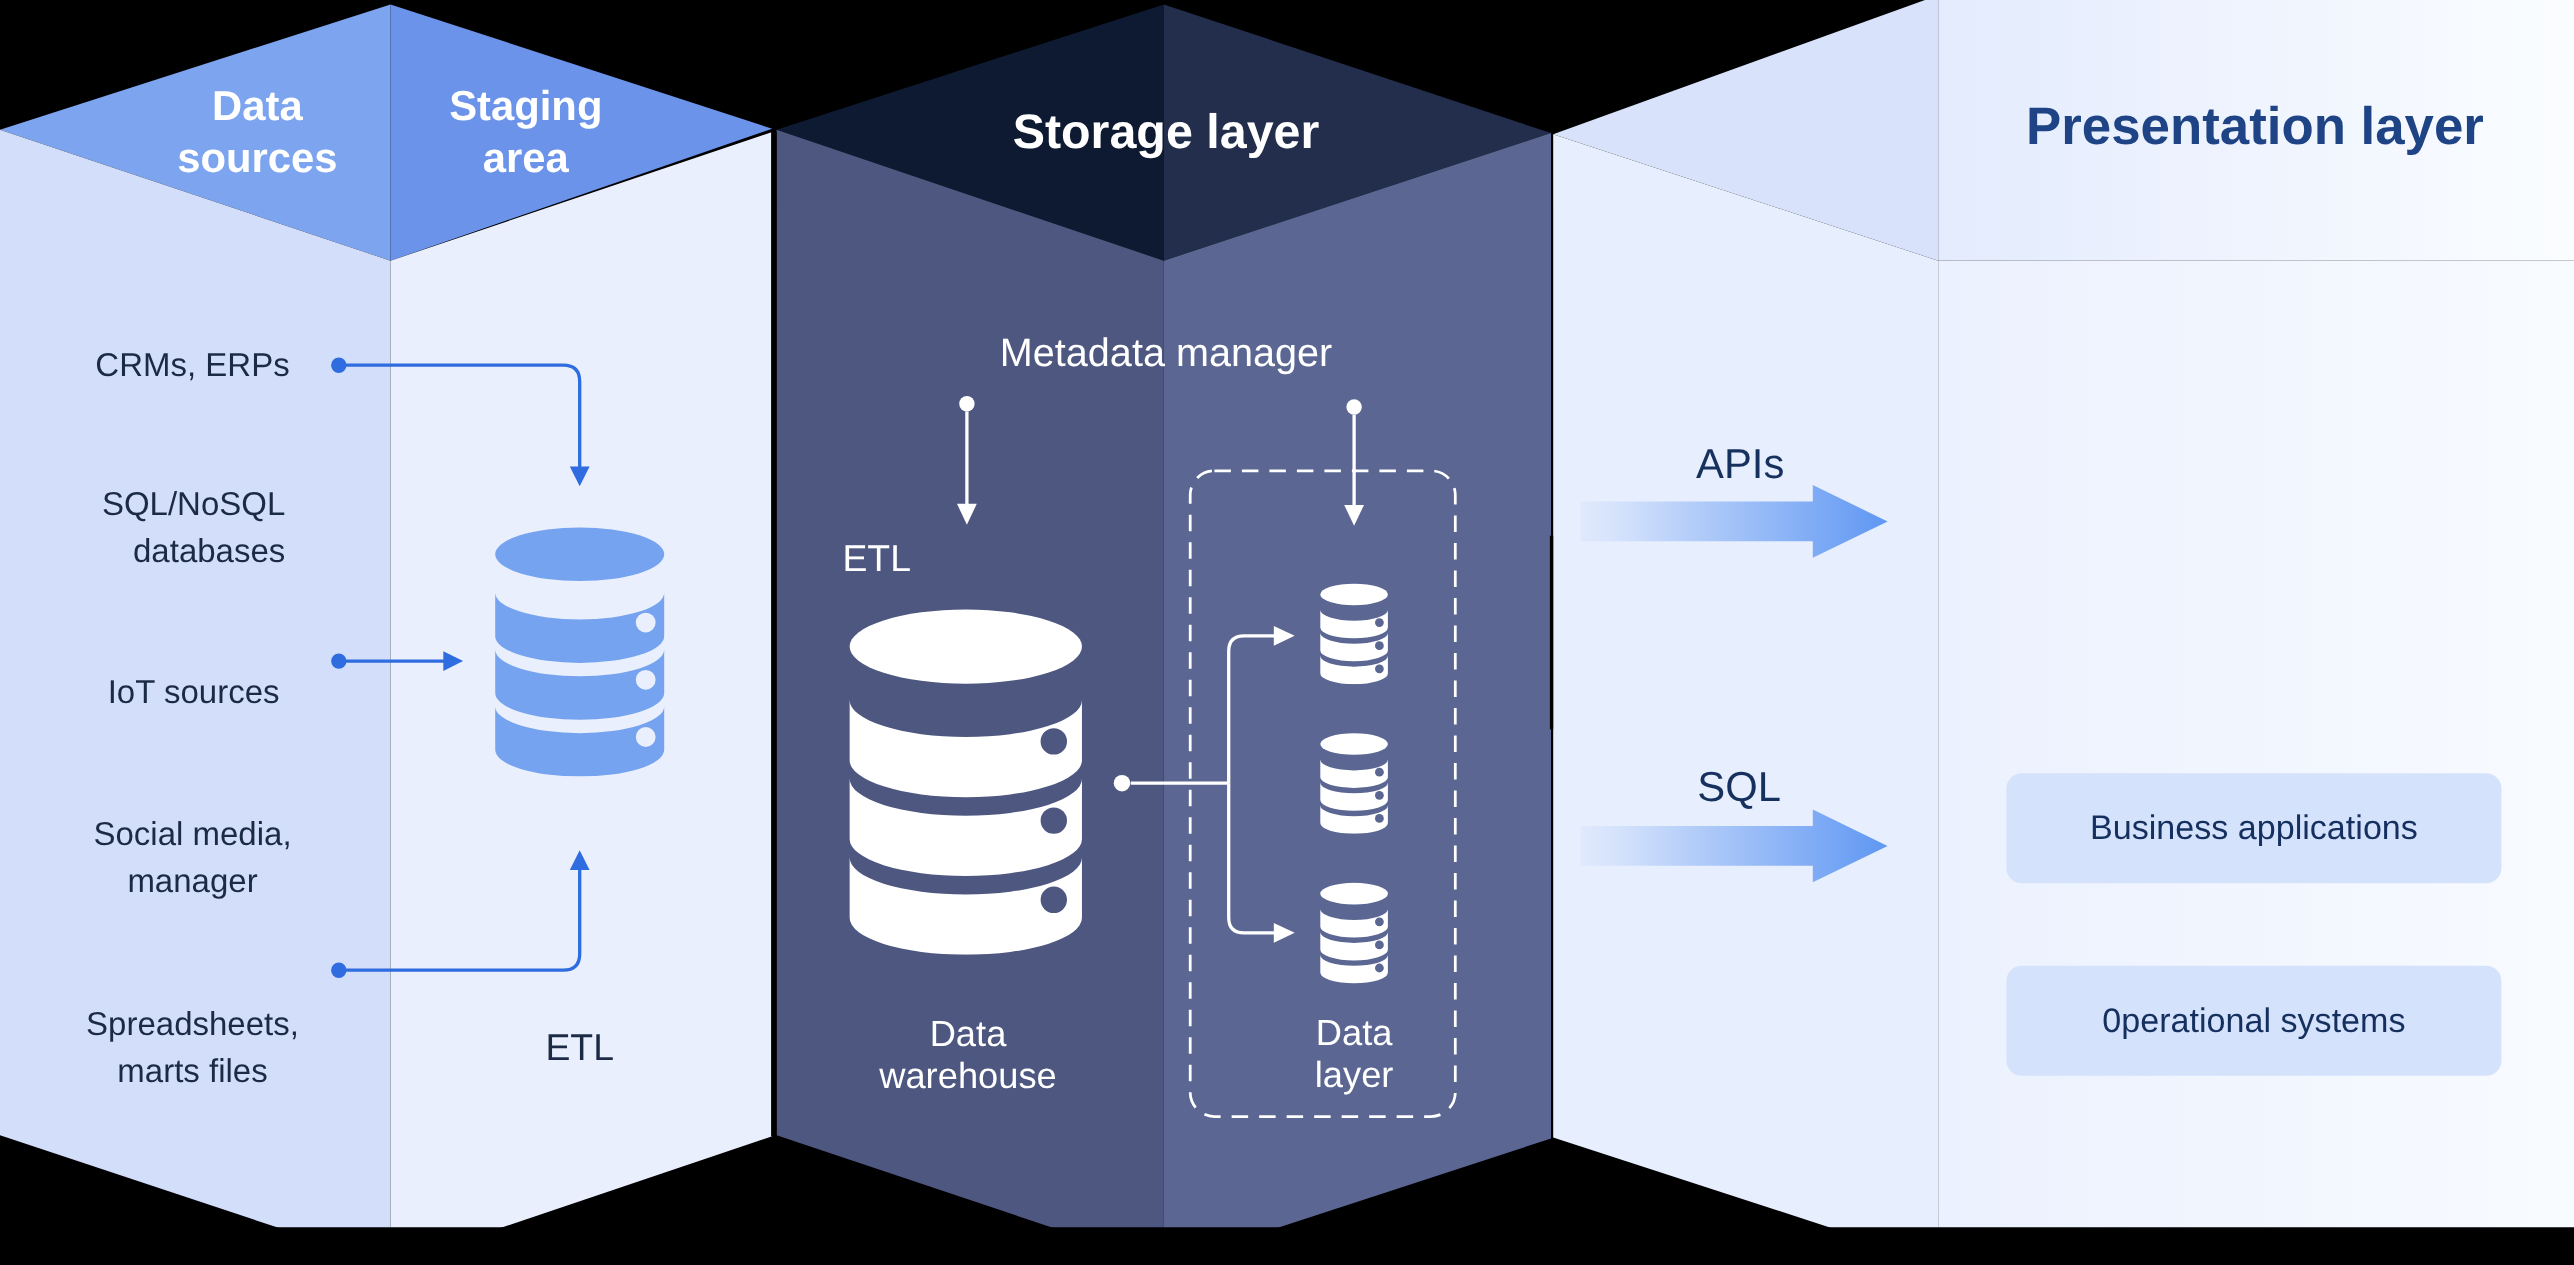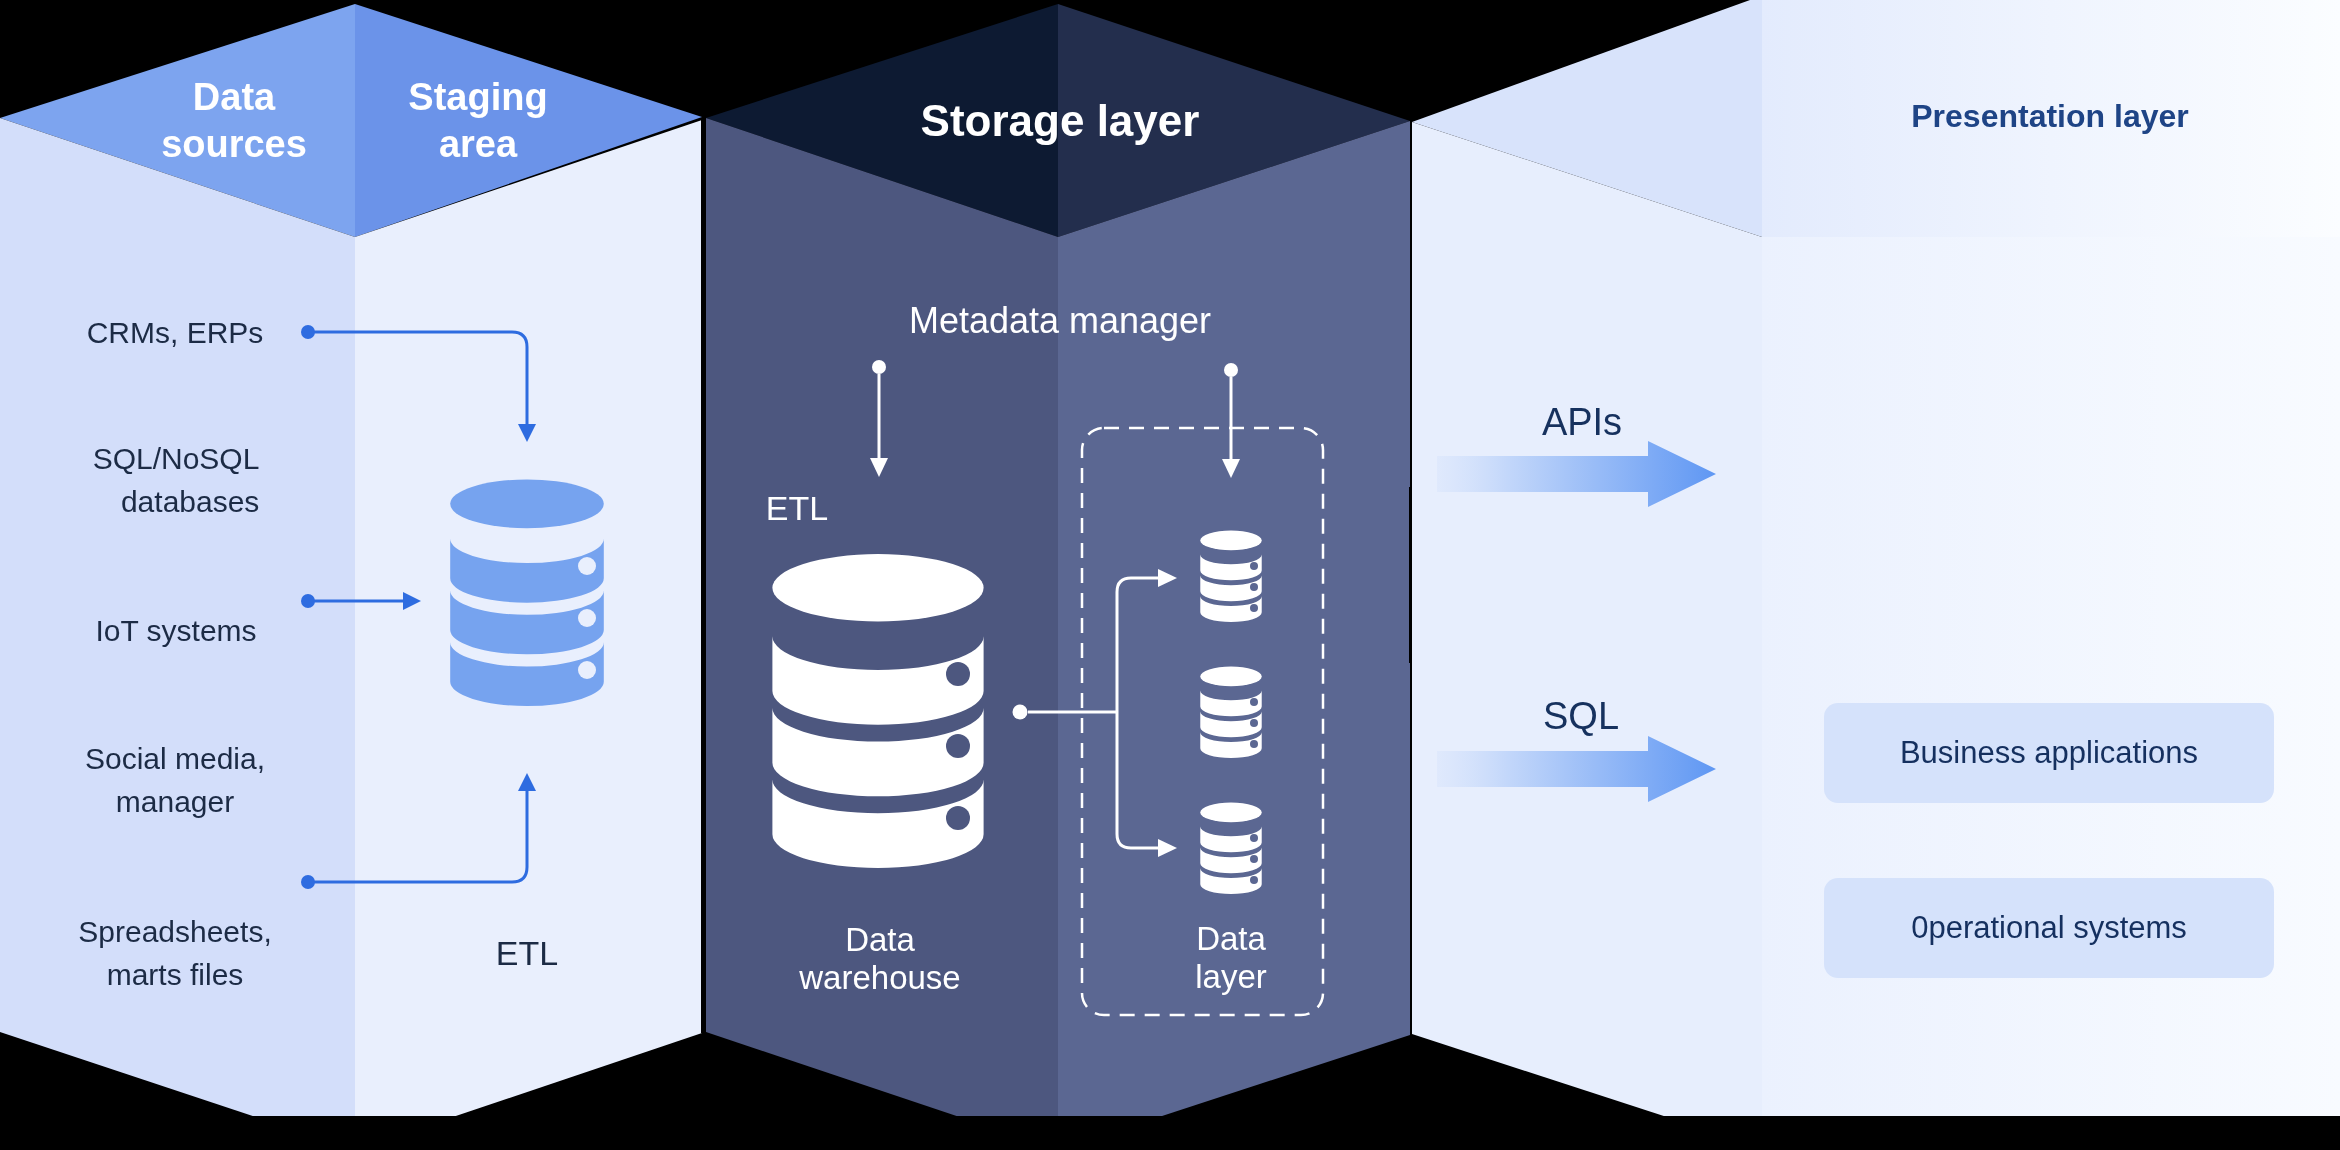--- a/index.html
+++ b/index.html
@@ -7,21 +7,21 @@
     position:relative;width:2340px;height:1116px;background:var(--background,#000);
     font-family:"Liberation Sans", sans-serif;overflow:hidden;
   }
   #scene{position:absolute;left:0;top:0;width:2340px;height:1150px;}
   .lbl{
     position:absolute;transform:translate(-50%,-50%);
     text-align:center;white-space:nowrap;line-height:1.25;
   }
   .roof-label{color:#fff;font-size:38px;font-weight:700;line-height:47px;}
   .storage-title{color:#fff;font-size:44px;font-weight:700;}
-  .presentation-title{color:var(--title-navy,#1e4486);font-size:32px;font-weight:700;}
+  .presentation-title{color:var(--title-navy,#1e4486);font-size:48px;font-weight:700;}
   .source-item{color:var(--text-dark,#1c2b45);font-size:30px;line-height:43px;}
   .etl-dark{color:var(--text-dark,#1c2b45);font-size:34px;}
   .etl-light{color:#fff;font-size:34px;}
   .metadata-label{color:#fff;font-size:36px;}
   .white-caption{color:#fff;font-size:33px;line-height:38px;}
   .flow-label{color:var(--flow-text,#16315e);font-size:38px;}
   .pres-box{
     position:absolute;left:1824px;width:450px;height:100px;border-radius:14px;
     background:var(--pres-box-fill,#d5e2fb);
     display:flex;align-items:center;justify-content:center;
@@ -167,21 +167,21 @@
   <div class="lbl presentation-title" style="left:2050px;top:116px;">Presentation layer</div>
 
   <div class="lbl source-item" style="left:175px;top:332px;">
     <div>CRMs, ERPs</div>
   </div>
   <div class="lbl source-item" style="left:176px;top:480px;text-align:right;">
     <div>SQL/NoSQL</div>
     <div>databases</div>
   </div>
   <div class="lbl source-item" style="left:176px;top:630px;">
-    <div>IoT systems</div>
+    <div>IoT sources</div>
   </div>
   <div class="lbl source-item" style="left:175px;top:780px;">
     <div>Social media,</div>
     <div>manager</div>
   </div>
   <div class="lbl source-item" style="left:175px;top:953px;">
     <div>Spreadsheets,</div>
     <div>marts files</div>
   </div>
 

